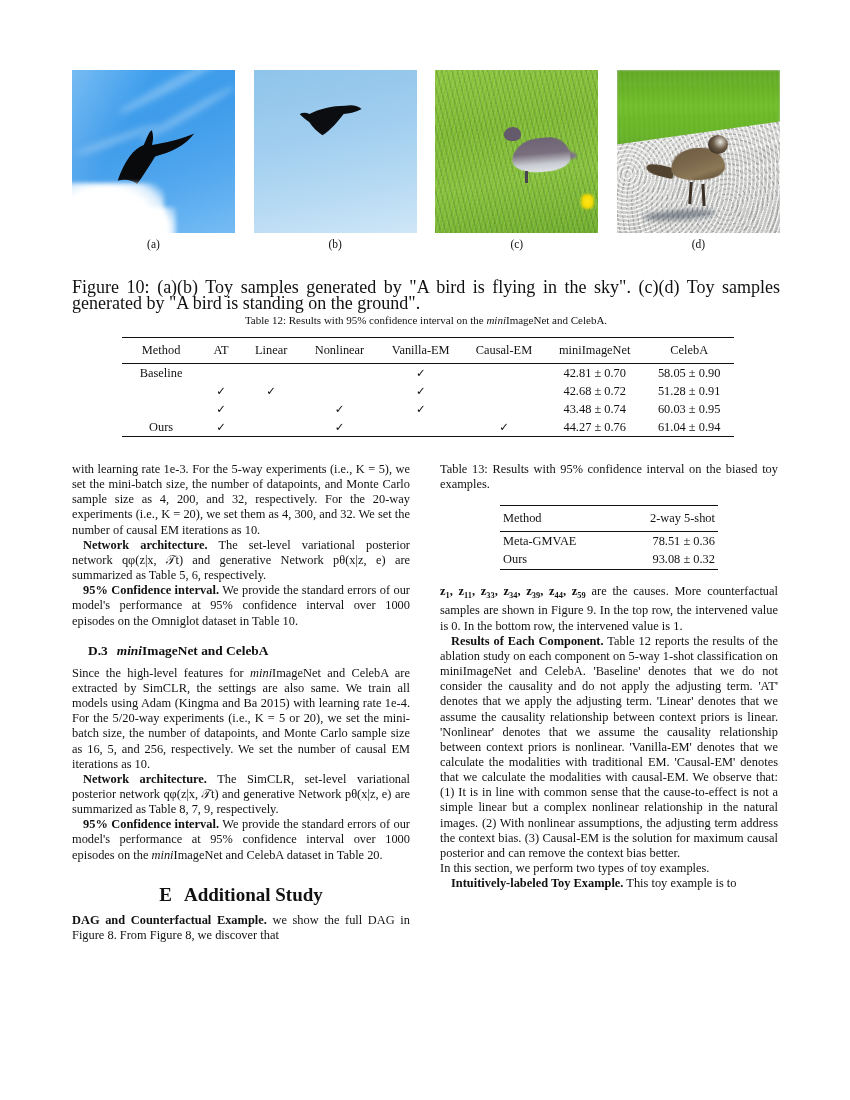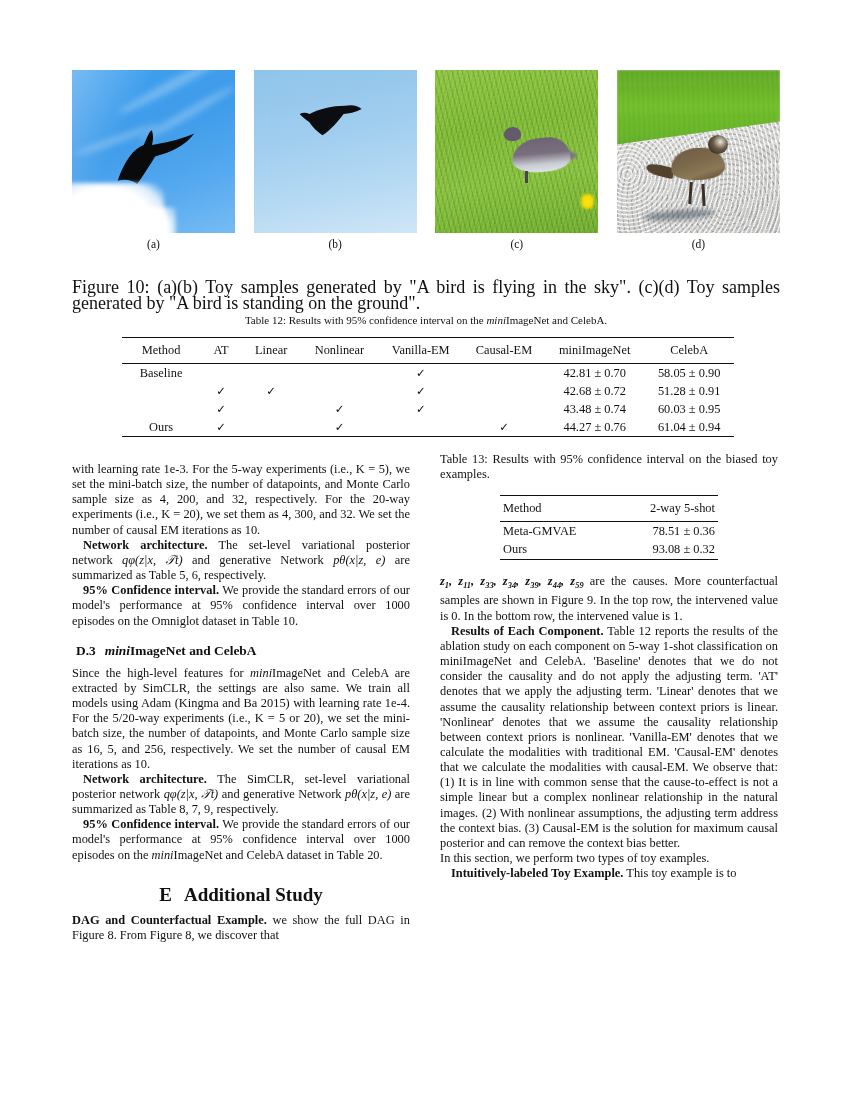--- a/index.html
+++ b/index.html
@@ -283,41 +283,41 @@
 
   
   .col {
     position: absolute;
     width: 338px;
     font-size: 12.4px;
     line-height: 15.15px;
     text-align: justify;
   }
   .col-left { left: 72px; top: 462px; }
-  .col-right { left: 440px; top: 452px; }
+  .col-right { left: 440px; top: 462px; }
   .col p { margin: 0; text-indent: 0; }
   .col p.ind { text-indent: 11px; }
   .run-in { font-weight: bold; }
   .sec-head {
     font-weight: bold;
     font-size: 13.4px;
-    margin: 13px 0 7px 4px;
+    margin: 13px 0 7px 16px;
     line-height: 17px;
   }
   .sec-head .num { margin-right: 9px; }
   .sec-head-center {
     font-weight: bold;
     font-size: 19px;
     text-align: center;
     margin: 22px 0 9px 0;
     line-height: 19px;
   }
   .sec-head-center .num { margin-right: 12px; }
   i.mathit { font-style: italic; }
-  .mathvar { font-style: italic; font-family: "Liberation Serif", serif; }
+  .mathvar { font-family: "Liberation Serif", serif; }
   .bf { font-weight: bold; }
   sub { font-size: 8.4px; }
 
   
   .t13-caption {
     font-size: 12.4px;
     line-height: 15.15px;
     text-align: justify;
     margin: 0;
   }

